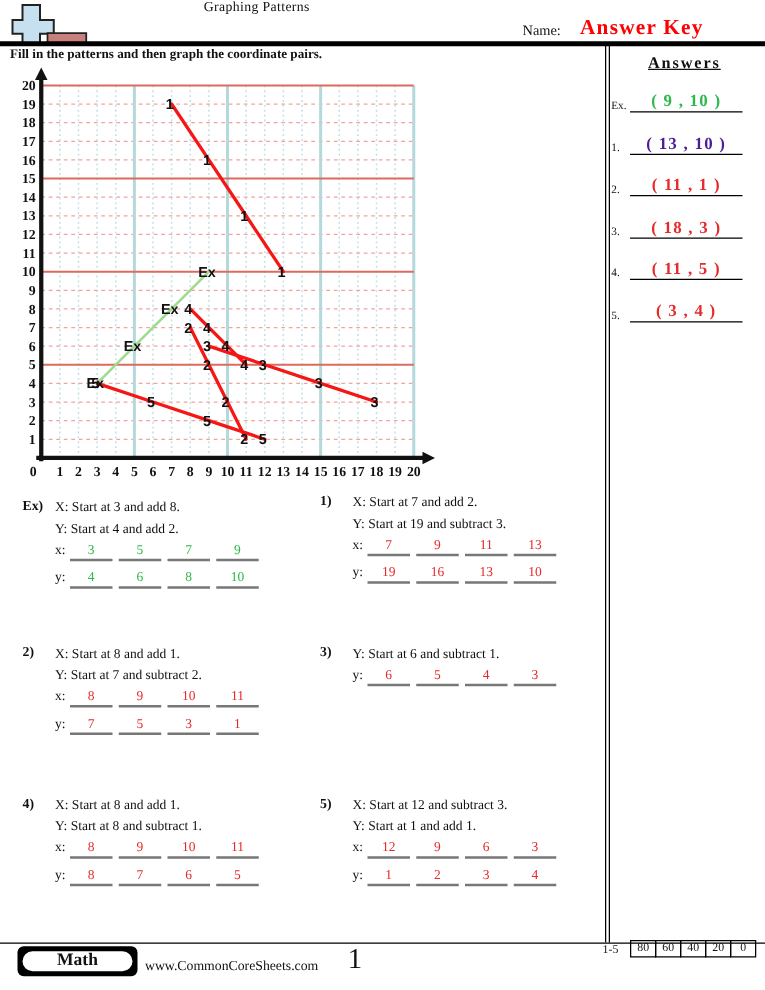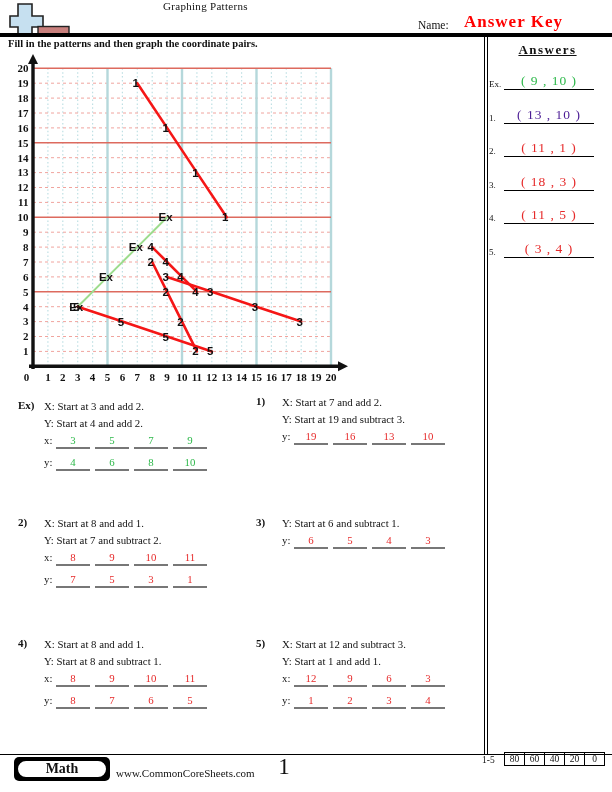--- a/index.html
+++ b/index.html
@@ -29,21 +29,21 @@
   .cell { display:inline-block; width:34px; margin-right:5px; text-align:center;
           border-bottom:2px solid #777; padding-bottom:1px; }
 
   
   .separator { position:absolute; left:484px; top:36px; height:718px; width:4px;
                border-left:1.4px solid #000; border-right:1.4px solid #000; }
   .answers-title { position:absolute; left:505px; top:42px; width:85px; text-align:center;
                    font-weight:bold; font-size:13px; letter-spacing:1.5px; text-decoration:underline; }
   .ans-label { position:absolute; left:489px; font-size:9px; }
   .ans-value { position:absolute; left:504px; width:90px; height:17px; text-align:center;
-               border-bottom:1.2px solid #000; font-weight:normal; font-size:13.5px; letter-spacing:1px; }
+               border-bottom:1.2px solid #000; font-weight:bold; font-size:13.5px; letter-spacing:1px; }
 
   
   .footer-rule { position:absolute; left:0; top:753.5px; width:612px; height:1.2px; background:#000; }
   .badge-outer { position:absolute; left:14px; top:757px; width:96px; height:24px; background:#000; border-radius:5px; }
   .badge-pill { position:absolute; left:2px; top:2px; right:2px; bottom:2px; background:#fff;
                 border:2px solid #000; border-radius:11px; text-align:center;
                 font-weight:bold; font-size:14px; line-height:16px; }
   .site-url { position:absolute; left:116px; top:767px; font-size:11px; }
   .page-num { position:absolute; left:266px; top:754px; width:36px; text-align:center; font-size:23px; }
   .range { position:absolute; left:482px; top:755px; font-size:9.5px; }
@@ -178,31 +178,32 @@
     <text x="195.4" y="295.8" text-anchor="middle" class="ptlabel">4</text>
     <text x="210.3" y="355.40000000000003" text-anchor="middle" class="ptlabel">5</text>
     <text x="165.6" y="340.5" text-anchor="middle" class="ptlabel">5</text>
     <text x="120.9" y="325.6" text-anchor="middle" class="ptlabel">5</text>
     <text x="76.2" y="310.7" text-anchor="middle" class="ptlabel">5</text>
   </svg>
 
 <div class="problem" style="left:18px;top:398px;">
   <span class="pnum">Ex)</span>
   <div class="plines">
-    <div class="rule">X: Start at 3 and add 2.</div>
+    <div class="rule">X: Start at 3 and add 8.</div>
     <div class="rule">Y: Start at 4 and add 2.</div>
     <div class="vrow"><span class="rl">x:</span><span class="cell" style="color: rgb(45, 184, 74);">3</span><span class="cell" style="color: rgb(45, 184, 74);">5</span><span class="cell" style="color: rgb(45, 184, 74);">7</span><span class="cell" style="color: rgb(45, 184, 74);">9</span></div>
     <div class="vrow"><span class="rl">y:</span><span class="cell" style="color: rgb(45, 184, 74);">4</span><span class="cell" style="color: rgb(45, 184, 74);">6</span><span class="cell" style="color: rgb(45, 184, 74);">8</span><span class="cell" style="color: rgb(45, 184, 74);">10</span></div>
   </div>
 </div>
 <div class="problem" style="left:256px;top:394px;">
   <span class="pnum">1)</span>
   <div class="plines">
     <div class="rule">X: Start at 7 and add 2.</div>
     <div class="rule">Y: Start at 19 and subtract 3.</div>
+    <div class="vrow"><span class="rl">x:</span><span class="cell" style="color: rgb(230, 42, 42);">7</span><span class="cell" style="color: rgb(230, 42, 42);">9</span><span class="cell" style="color: rgb(230, 42, 42);">11</span><span class="cell" style="color: rgb(230, 42, 42);">13</span></div>
     <div class="vrow"><span class="rl">y:</span><span class="cell" style="color: rgb(230, 42, 42);">19</span><span class="cell" style="color: rgb(230, 42, 42);">16</span><span class="cell" style="color: rgb(230, 42, 42);">13</span><span class="cell" style="color: rgb(230, 42, 42);">10</span></div>
   </div>
 </div>
 <div class="problem" style="left:18px;top:515px;">
   <span class="pnum">2)</span>
   <div class="plines">
     <div class="rule">X: Start at 8 and add 1.</div>
     <div class="rule">Y: Start at 7 and subtract 2.</div>
     <div class="vrow"><span class="rl">x:</span><span class="cell" style="color: rgb(230, 42, 42);">8</span><span class="cell" style="color: rgb(230, 42, 42);">9</span><span class="cell" style="color: rgb(230, 42, 42);">10</span><span class="cell" style="color: rgb(230, 42, 42);">11</span></div>
     <div class="vrow"><span class="rl">y:</span><span class="cell" style="color: rgb(230, 42, 42);">7</span><span class="cell" style="color: rgb(230, 42, 42);">5</span><span class="cell" style="color: rgb(230, 42, 42);">3</span><span class="cell" style="color: rgb(230, 42, 42);">1</span></div>

